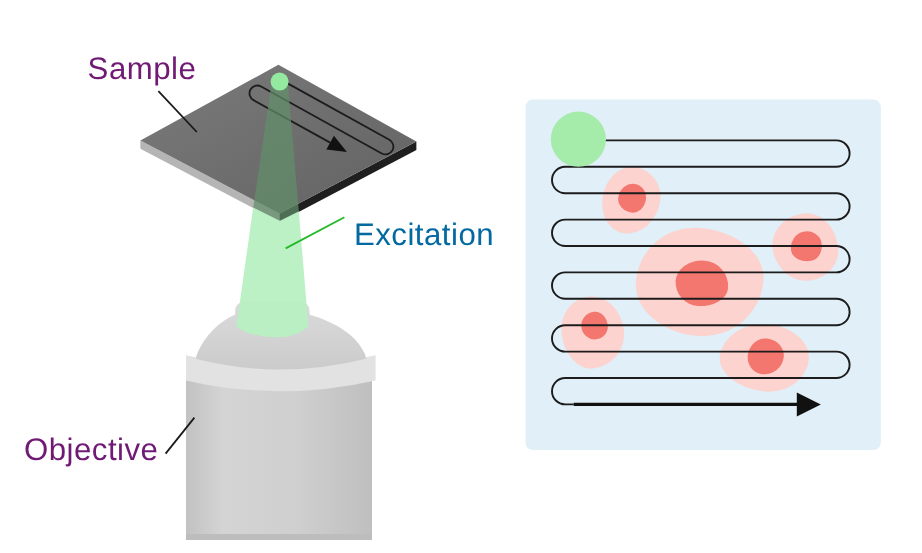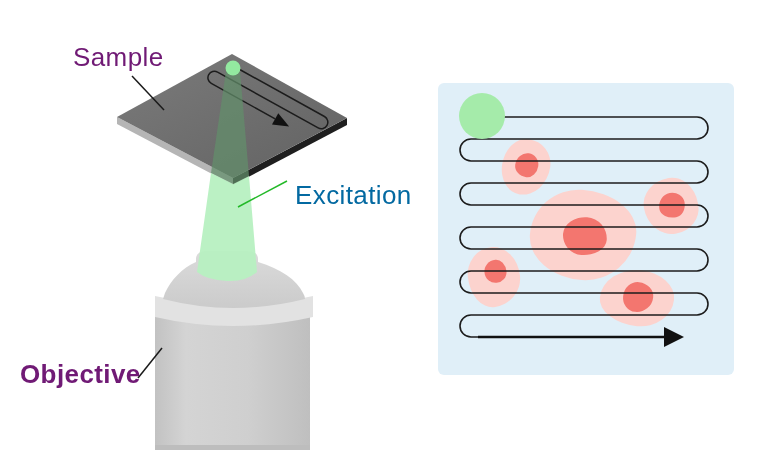--- a/index.html
+++ b/index.html
@@ -4,21 +4,21 @@
 <style>
   html,body{margin:0;padding:0;background:#ffffff;}
   .stage{
     position:relative;width:768px;height:461px;background:#ffffff;
     overflow:hidden;font-family:"Liberation Sans",sans-serif;
   }
   .left-svg{position:absolute;left:0;top:0;}
   .label{position:absolute;color:#701a75;font-size:26px;letter-spacing:.4px;white-space:nowrap;}
   .sample-label{left:73px;top:42px;}
   .excitation-label{left:295px;top:148px;color:#0369a1;margin-top:32px;}
-  .objective-label{left:20px;top:358px;line-height:33px;font-weight:bold;}
+  .objective-label{left:20px;top:358px;line-height:33px;}
   
   .panel{
     position:absolute;left:438px;top:83px;width:296px;height:292px;
     background:#e0eff8;border-radius:6px;overflow:hidden;
   }
   .blob{position:absolute;background:#fcd3ce;}
   .core{position:absolute;background:#f3766f;}
   .b1{left:64px;top:56px;width:48px;height:56px;border-radius:48% 52% 55% 45%/52% 44% 56% 48%;transform:rotate(8deg);}
   .b1 .core{left:13px;top:14px;width:23px;height:24px;border-radius:52% 48% 45% 55%/55% 48% 52% 45%;}
   .b2{left:206px;top:95px;width:54px;height:56px;border-radius:54% 46% 50% 50%/46% 54% 44% 56%;transform:rotate(-10deg);}

